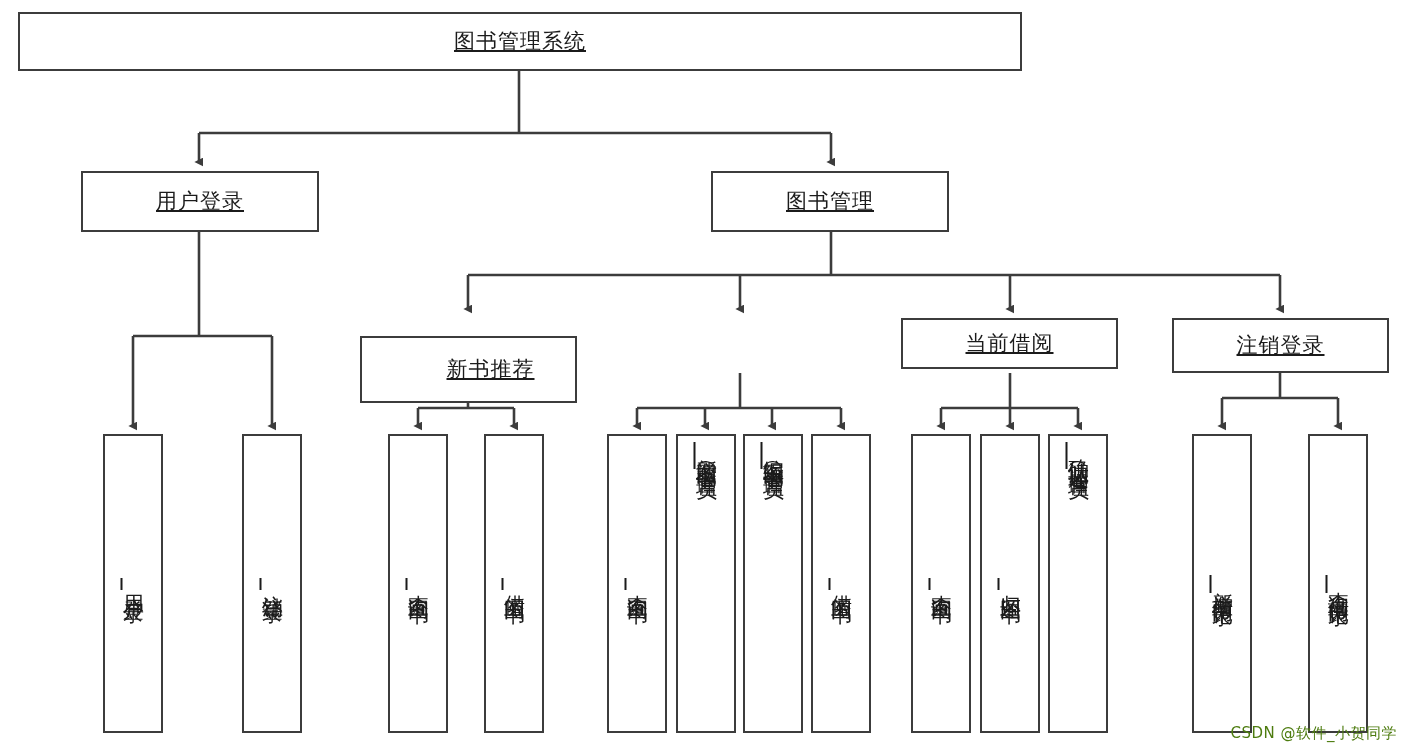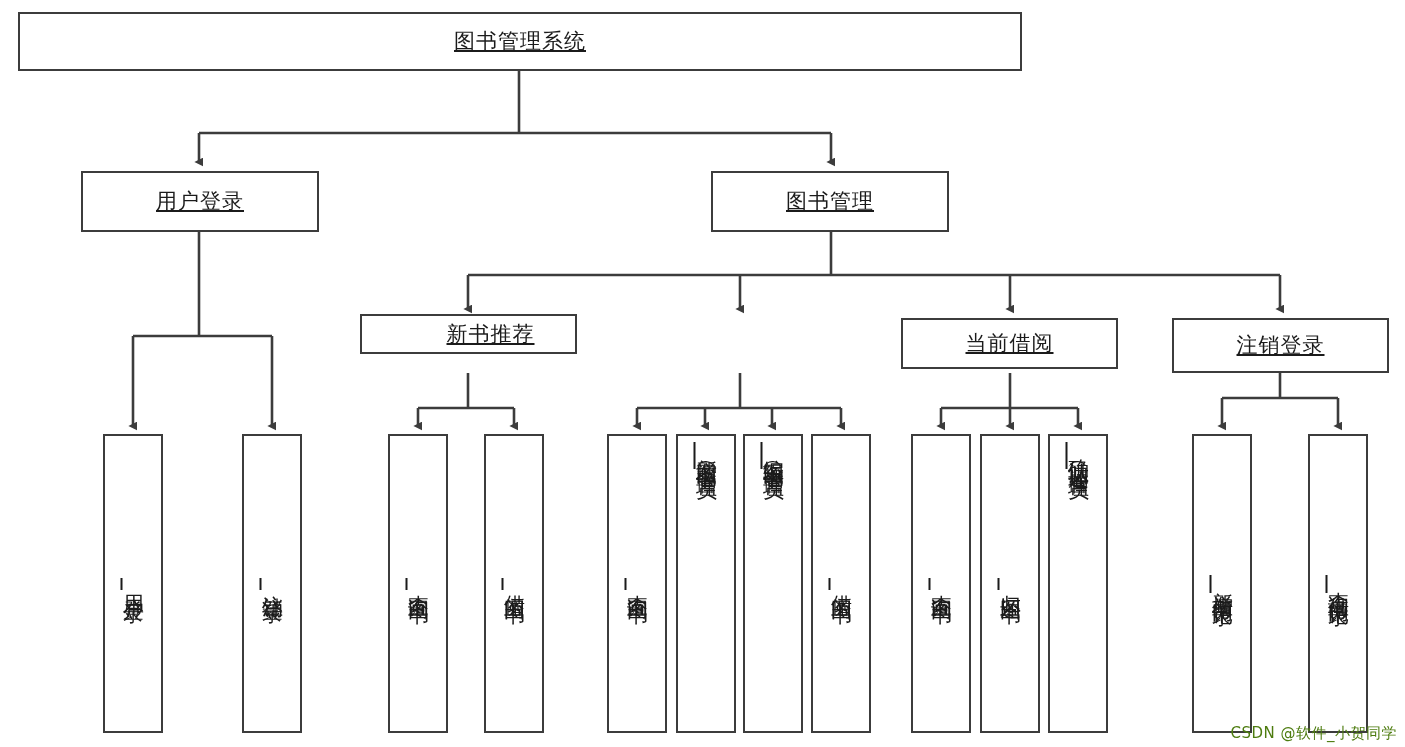--- a/index.html
+++ b/index.html
@@ -139,21 +139,21 @@
     <span class="node-label">图书管理系统</span>
   </div>
 
   <div class="node horiz" style="left:81px; top:171px; width:238px; height:61px;">
     <span class="node-label">用户登录</span>
   </div>
   <div class="node horiz" style="left:711px; top:171px; width:238px; height:61px;">
     <span class="node-label">图书管理</span>
   </div>
 
-  <div class="node horiz" style="left:360px; top:314px; width:217px; height:40px;padding-left:44px;">
+  <div class="node horiz" style="left:360px; top:336px; width:217px; height:67px;padding-left:44px;">
     <span class="node-label">新书推荐</span>
   </div>
   <div class="node horiz" style="left:901px; top:318px; width:217px; height:51px;">
     <span class="node-label">当前借阅</span>
   </div>
   <div class="node horiz" style="left:1172px; top:318px; width:217px; height:55px;">
     <span class="node-label">注销登录</span>
   </div>
 
   <div class="node vert short" style="left:103px; top:434px; width:60px; height:299px;">

